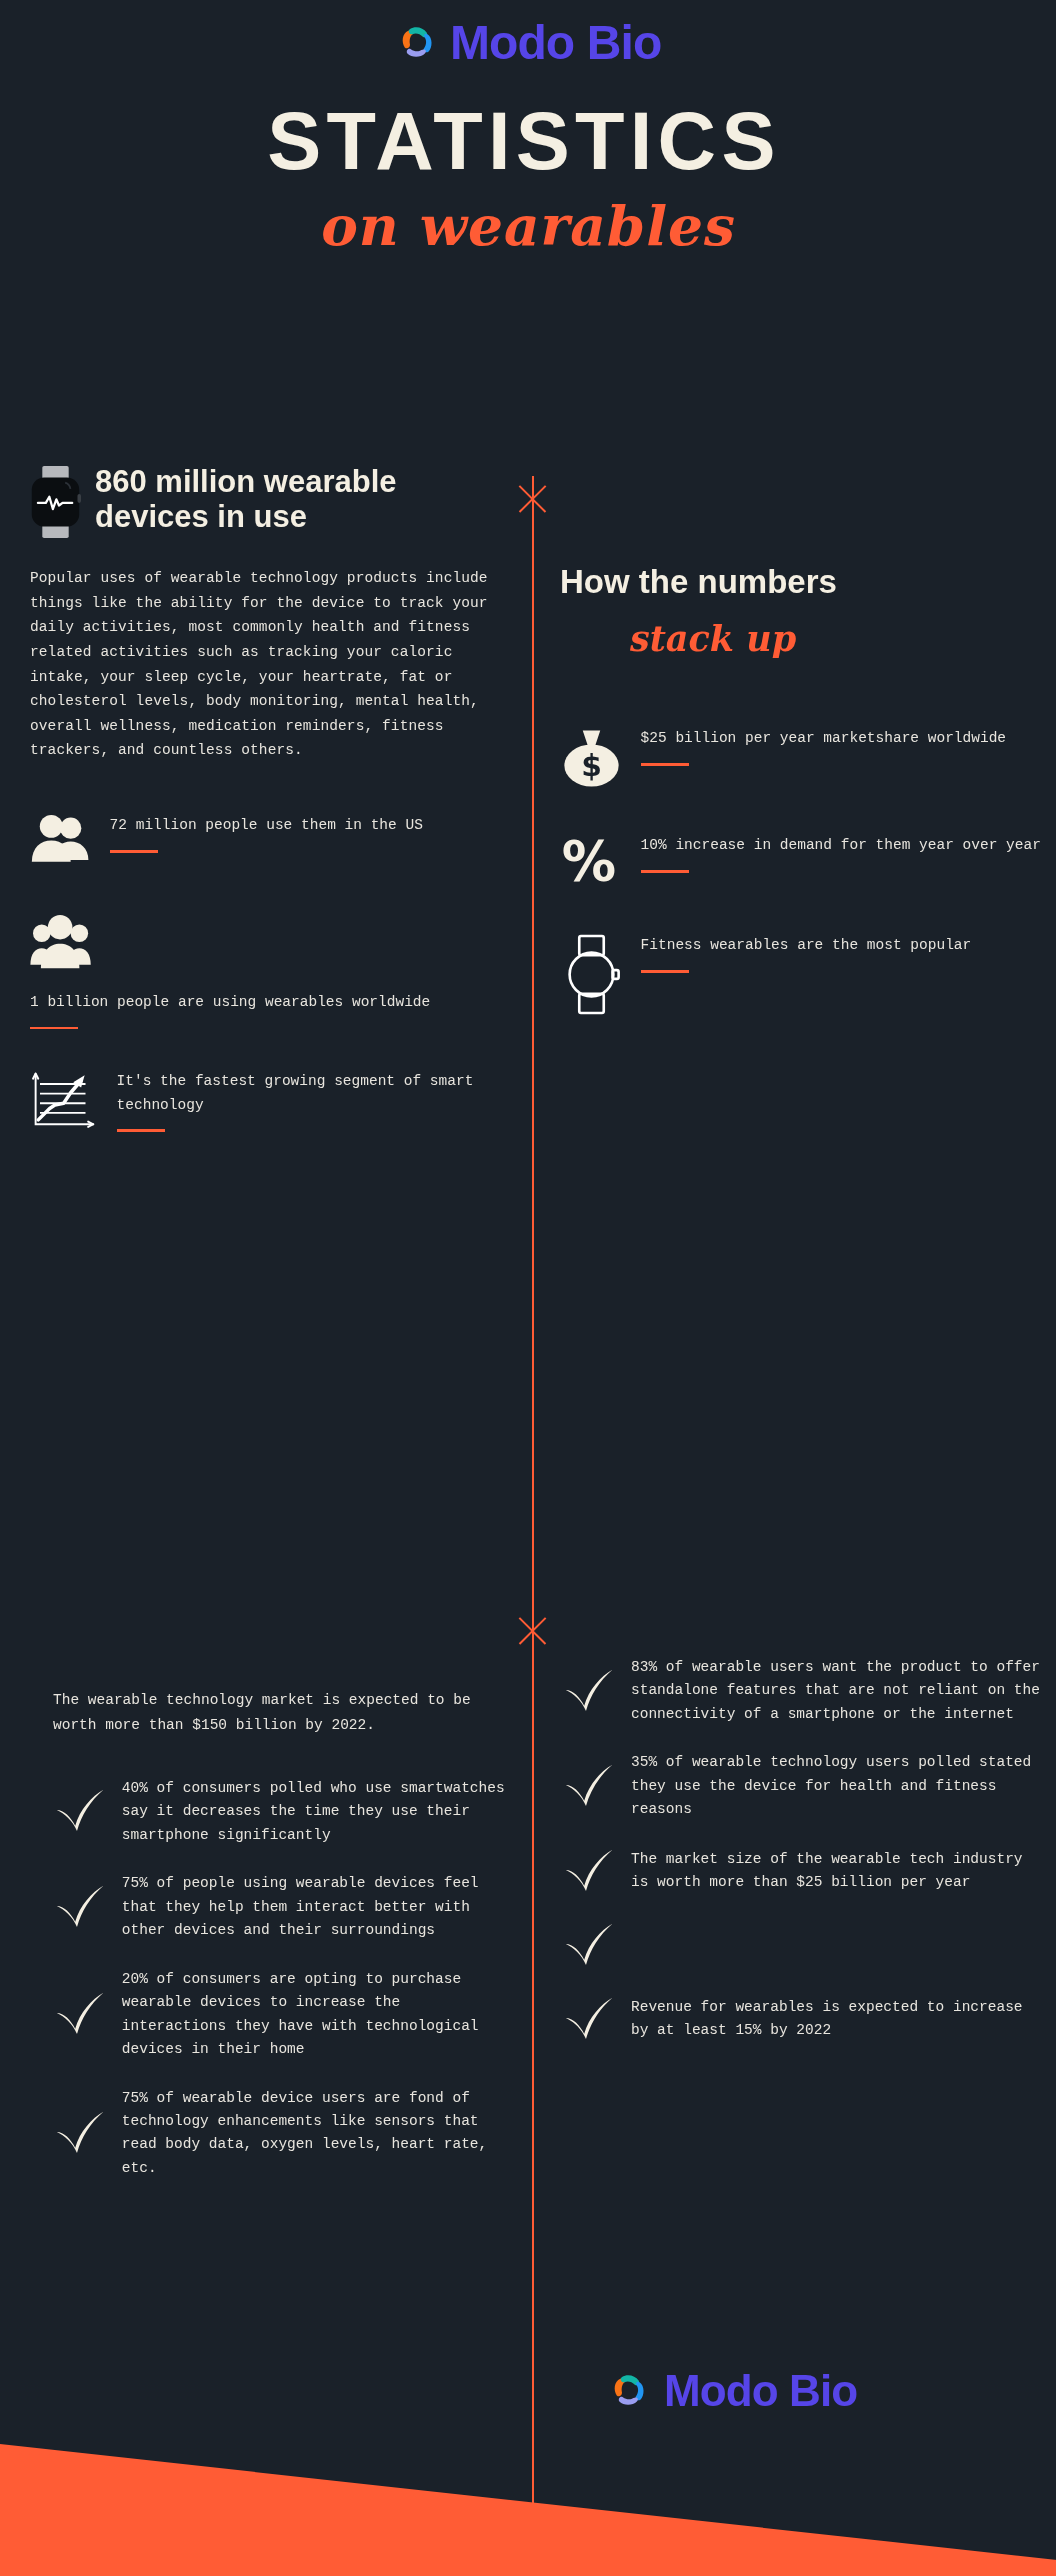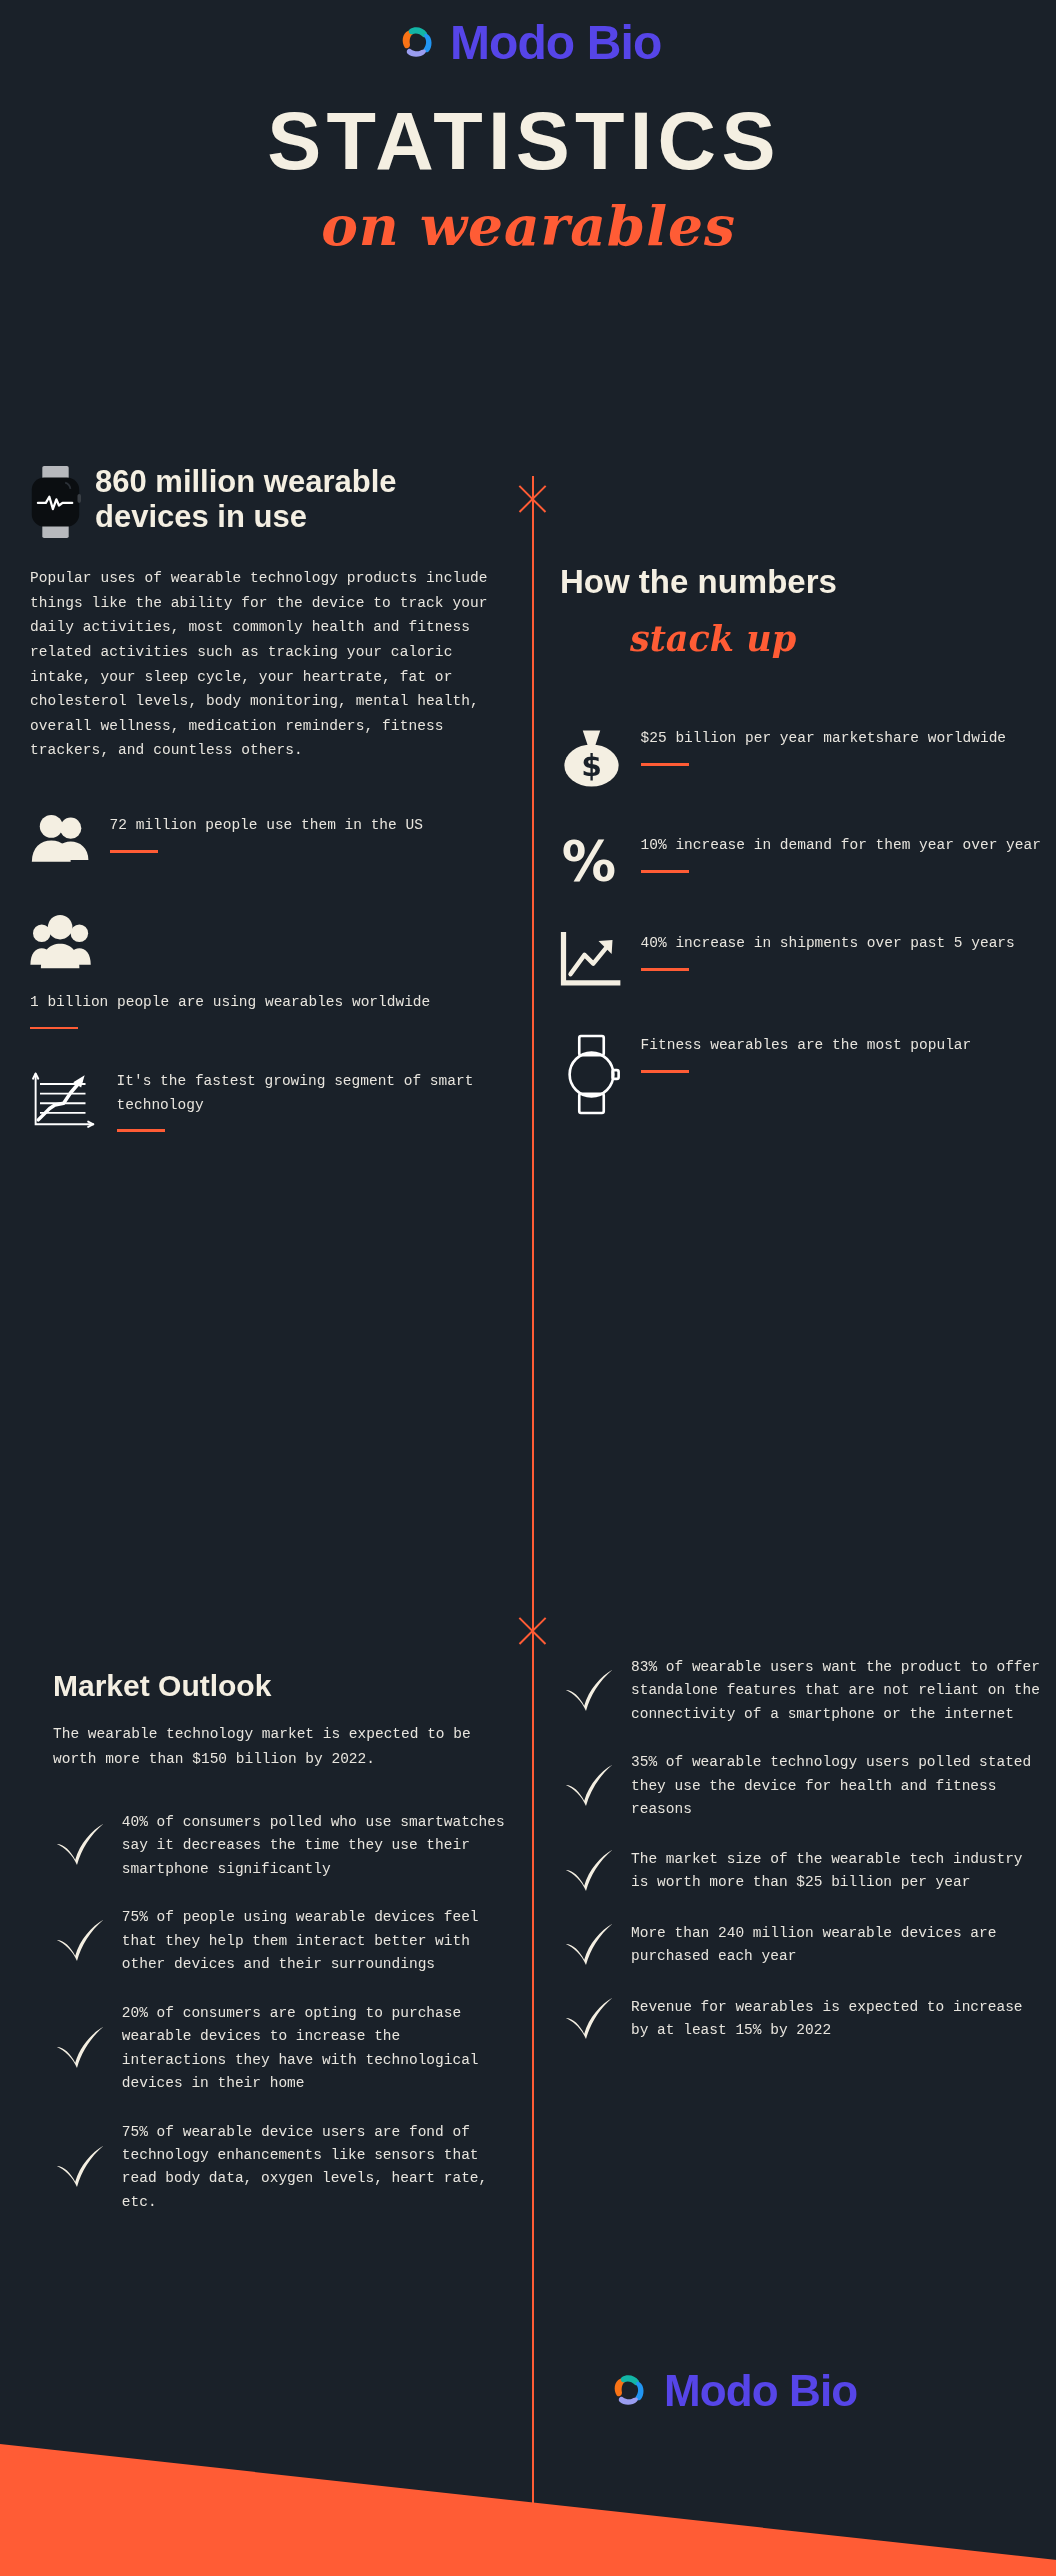--- a/index.html
+++ b/index.html
@@ -204,54 +204,40 @@
         <svg width="63" height="56" viewBox="0 0 72 64">
           <text x="2" y="52" font-size="62" font-weight="900" fill="#f4efe2" font-family="DejaVu Sans, sans-serif">%</text>
         </svg>
       </span>
       <span>
         <span class="stat-text">10% increase in demand for them year over year</span>
         <div class="rule"></div>
       </span>
     </div>
 
-    <div class="stat-row" style="margin-top:39px;">
-      <span class="stat-icon">
-        <svg width="63" height="58" viewBox="0 0 72 66">
-          <path d="M4 2 L4 58 L66 58" fill="none" stroke="#f4efe2" stroke-width="6" stroke-linecap="square" stroke-linejoin="miter"></path>
-          <path d="M12 48 L28 26 L38 36 L56 14" fill="none" stroke="#f4efe2" stroke-width="5" stroke-linecap="round" stroke-linejoin="round"></path>
-          <path d="M44 10 L60 9 L59 25 Z" fill="#f4efe2"></path>
-        </svg>
-      </span>
-      <span>
-        <span class="stat-text">40% increase in shipments over past 5 years</span>
-        <div class="rule"></div>
-      </span>
-    </div>
 
     <div class="stat-row" style="margin-top:41px;">
       <span class="stat-icon">
         <svg width="63" height="81" viewBox="0 0 72 92">
           <g fill="none" stroke="#ffffff" stroke-width="3">
             <rect x="22" y="2" width="28" height="22" rx="2"></rect>
             <rect x="22" y="68" width="28" height="22" rx="2"></rect>
             <circle cx="36" cy="46" r="25"></circle>
             <rect x="60" y="41" width="7" height="10" rx="2"></rect>
           </g>
         </svg>
       </span>
       <span>
         <span class="stat-text">Fitness wearables are the most popular</span>
         <div class="rule"></div>
       </span>
     </div>
   </div>
 
   <div class="outlook-left">
-    <div class="outlook-title">Market Outlook</div>
     <div class="outlook-intro">The wearable technology market is expected to be worth more than $150 billion by 2022.</div>
 
     <div class="check-row" style="margin-top:39px; padding-left:1.8px;">
       <span class="check-ico">
         <svg width="51" height="46" viewBox="0 0 58 52">
             <path d="M2 26 C10 26 18 34 23 44 C28 26 42 10 55 3 C40 16 30 32 25 50 C20 38 11 30 2 26 Z" fill="#f4efe2"></path>
           </svg>
       </span>
       <span class="check-text">40% of consumers polled who use smartwatches say it decreases the time they use their smartphone significantly</span>
     </div>
@@ -312,21 +298,20 @@
       </span>
       <span class="check-text">The market size of the wearable tech industry is worth more than $25 billion per year</span>
     </div>
 
     <div class="check-row" style="margin-top:25px;">
       <span class="check-ico">
         <svg width="51" height="46" viewBox="0 0 58 52">
             <path d="M2 26 C10 26 18 34 23 44 C28 26 42 10 55 3 C40 16 30 32 25 50 C20 38 11 30 2 26 Z" fill="#f4efe2"></path>
           </svg>
       </span>
-      <span class="check-text">More than 240 million wearable devices are purchased each year</span>
     </div>
 
     <div class="check-row" style="margin-top:25px;">
       <span class="check-ico">
         <svg width="51" height="46" viewBox="0 0 58 52">
             <path d="M2 26 C10 26 18 34 23 44 C28 26 42 10 55 3 C40 16 30 32 25 50 C20 38 11 30 2 26 Z" fill="#f4efe2"></path>
           </svg>
       </span>
       <span class="check-text">Revenue for wearables is expected to increase by at least 15% by 2022</span>
     </div>

